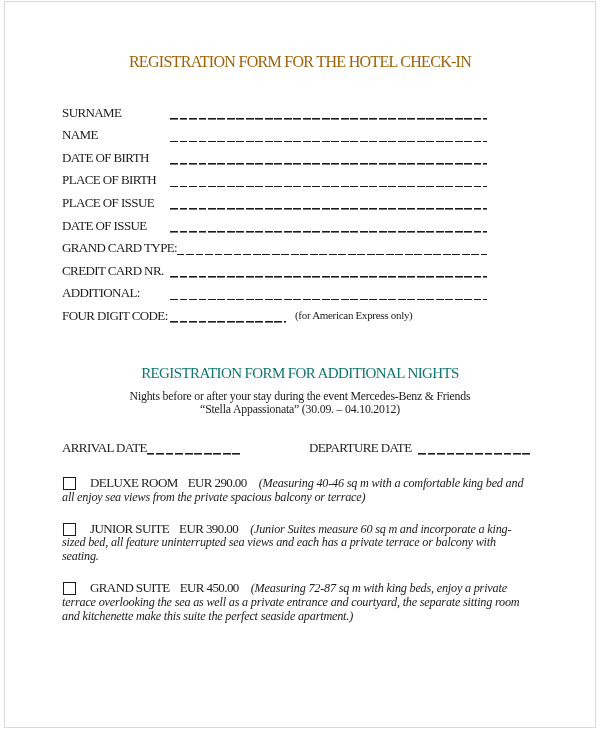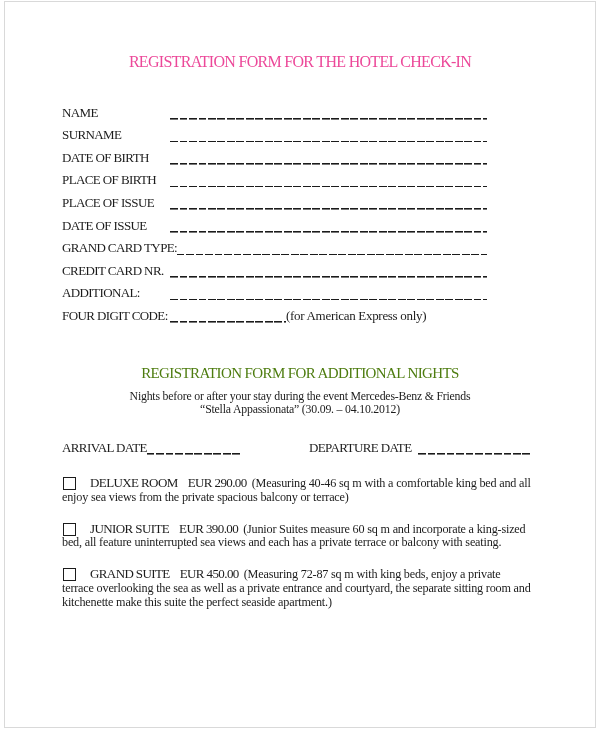--- a/index.html
+++ b/index.html
@@ -8,44 +8,44 @@
     font-family:"Liberation Serif", serif; color:#1c1c1c;
     overflow:hidden;
   }
   .sheet {
     position:relative; margin:1px 4px 0 4px; height:727px;
     border:1px solid #d9d9d9; box-sizing:border-box; background:#fff;
     overflow:hidden;
   }
   .title {
     margin:51px 0 0 0; text-align:center; font-weight:normal;
-    font-size:16px; letter-spacing:-0.7px; color:#ec4899;
+    font-size:16px; letter-spacing:-0.7px; color:#a16207;
   }
   
   .fields { margin-top:26px; padding-left:57px; width:425px; }
   .frow { display:flex; align-items:flex-end; height:22.6px; }
   .flabel {
     flex:none; min-width:108px; font-size:13px; letter-spacing:-0.6px;
     white-space:nowrap; line-height:15px;
   }
   .fline {
     flex:1; height:15px; min-width:40px;
     background:repeating-linear-gradient(90deg,#1b1b1b 0 7.5px, rgba(0,0,0,0) 7.5px 9.5px) 0 100% / 100% 1.6px no-repeat;
   }
   .fline.short { flex:none; width:116px; }
-  .amex-note { font-size:13px; letter-spacing:-0.3px; line-height:15px; }
+  .amex-note { font-size:11px; letter-spacing:-0.3px; margin-left:9px; line-height:15px; }
   
   .signote {
     margin:21px 0 0 0; padding-left:57px; width:458px;
     font-style:italic; font-size:12.2px; line-height:13.8px; letter-spacing:-0.2px;
   }
   
   .s2title {
     margin:42px 0 0 0; text-align:center; font-weight:normal;
-    font-size:15px; letter-spacing:-0.6px; color:#4d7c0f;
+    font-size:15px; letter-spacing:-0.6px; color:#0f766e;
   }
   .sub {
     text-align:center; font-size:11.8px;
     line-height:13px; letter-spacing:-0.2px; margin:0;
   }
   .sub.first { margin-top:8px; }
   
   .dates { margin-top:24px; padding-left:57px; display:flex; align-items:flex-end; }
   .dgroup { display:flex; align-items:flex-end; }
   .dlabel { font-size:13px; letter-spacing:-0.6px; white-space:nowrap; line-height:15px; }
@@ -61,36 +61,36 @@
   .room {
     position:relative; margin-bottom:17px; text-indent:28px;
     font-size:12.2px; line-height:13.8px; letter-spacing:-0.2px;
   }
   .cbox {
     position:absolute; left:1px; top:1px; width:11px; height:11px;
     border:1.6px solid #1b1b1b; text-indent:0; background:#fff;
   }
   .rname { font-size:13px; letter-spacing:-0.6px; }
   .rprice { font-size:13px; letter-spacing:-0.6px; margin-left:10px; }
-  .rdesc { margin-left:5px; }
+  .rdesc { font-style:italic; margin-left:12px; }
 </style>
 </head>
 <body>
 
 <div class="sheet">
 
   <h1 class="title">REGISTRATION FORM FOR THE HOTEL CHECK-IN</h1>
 
   <div class="fields" id="fields">
       <div class="frow">
-        <span class="flabel">NAME</span>
+        <span class="flabel">SURNAME</span>
         <span class="fline"></span>
       </div>
       <div class="frow">
-        <span class="flabel">SURNAME</span>
+        <span class="flabel">NAME</span>
         <span class="fline"></span>
       </div>
       <div class="frow">
         <span class="flabel">DATE OF BIRTH</span>
         <span class="fline"></span>
       </div>
       <div class="frow">
         <span class="flabel">PLACE OF BIRTH</span>
         <span class="fline"></span>
       </div>

